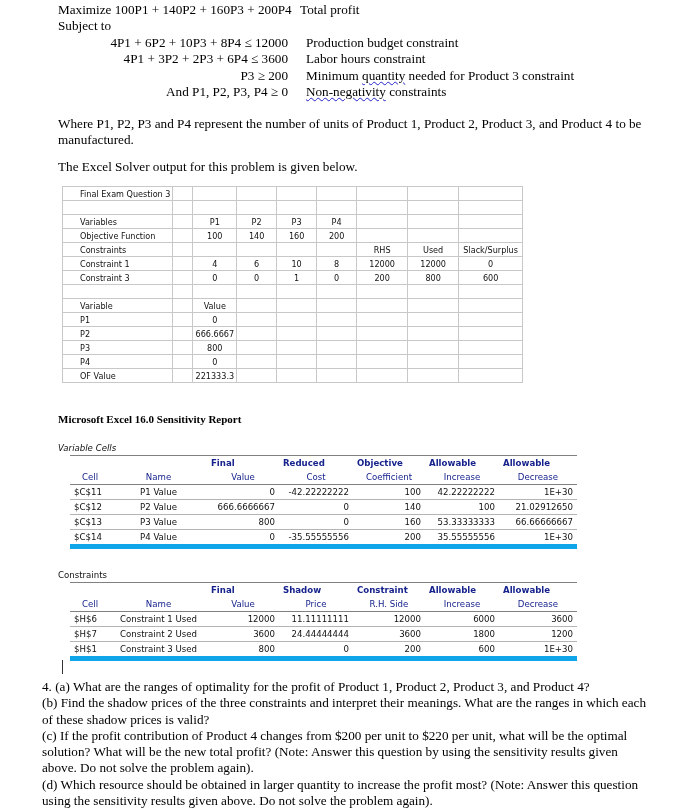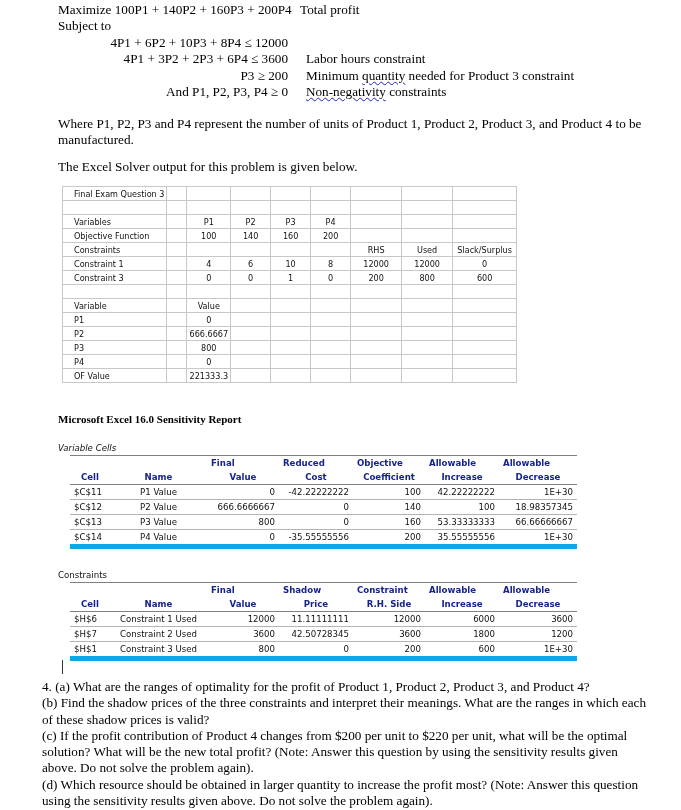--- a/index.html
+++ b/index.html
@@ -82,21 +82,21 @@
     border: 1px solid #c8c8c8;
     height: 13px;
     padding: 0 2px;
     text-align: center;
     vertical-align: middle;
     overflow: hidden;
     white-space: nowrap;
   }
   .xl-table td.lbl {
     text-align: left;
-    padding-left: 11px;
+    padding-left: 17px;
   }
   .c-label { width: 86px; }
   .c-gap   { width: 20px; }
   .c-p     { width: 40px; }
   .c-wide  { width: 51px; }
   .c-slack { width: 64px; }
 
   
   .sens-title {
     position: absolute;
@@ -136,21 +136,21 @@
     font-weight: normal;
   }
   .sens-table thead tr.hdr-top th {
     color: #17238c;
     font-weight: bold;
     text-align: left;
     border-top: 1.5px solid #808080;
   }
   .sens-table thead tr.hdr-bot th {
     color: #17238c;
-    font-weight: bold;
+    font-weight: normal;
     text-align: center;
     border-bottom: 1px solid #808080;
   }
   .sens-table thead th.hcell-cell,
   .sens-table thead th.hcell-name { text-align: center; }
   .sens-table tbody td {
     text-align: right;
     border-bottom: 1px solid #b4b4b4;
   }
   .sens-table tbody td.cellref {
@@ -202,20 +202,21 @@
       <div class="lp-line">
         <span class="lp-expr">Maximize 100P1 + 140P2 + 160P3 + 200P4</span>
         <span class="lp-desc">Total profit</span>
       </div>
       <div class="lp-line">
         <span class="lp-expr">Subject to</span>
         <span class="lp-desc"></span>
       </div>
       <div class="lp-line">
         <span class="lp-expr right">4P1 + 6P2 + 10P3 + 8P4 ≤ 12000</span>
+        <span class="lp-desc">Production budget constraint</span>
       </div>
       <div class="lp-line">
         <span class="lp-expr right">4P1 + 3P2 + 2P3 + 6P4 ≤ 3600</span>
         <span class="lp-desc">Labor hours constraint</span>
       </div>
       <div class="lp-line">
         <span class="lp-expr right">P3 ≥ 200</span>
         <span class="lp-desc">Minimum <span class="squiggle">quantity</span> needed for Product 3 constraint</span>
       </div>
       <div class="lp-line">
@@ -441,21 +442,21 @@
           <td>42.22222222</td>
           <td>1E+30</td>
         </tr>
         <tr>
           <td class="cellref">$C$12</td>
           <td class="namecol">P2 Value</td>
           <td>666.6666667</td>
           <td>0</td>
           <td>140</td>
           <td>100</td>
-          <td>18.98357345</td>
+          <td>21.02912650</td>
         </tr>
         <tr>
           <td class="cellref">$C$13</td>
           <td class="namecol">P3 Value</td>
           <td>800</td>
           <td>0</td>
           <td>160</td>
           <td>53.33333333</td>
           <td>66.66666667</td>
         </tr>
@@ -510,21 +511,21 @@
           <td>12000</td>
           <td>11.11111111</td>
           <td>12000</td>
           <td>6000</td>
           <td>3600</td>
         </tr>
         <tr>
           <td class="cellref">$H$7</td>
           <td class="namecol">Constraint 2 Used</td>
           <td>3600</td>
-          <td>42.50728345</td>
+          <td>24.44444444</td>
           <td>3600</td>
           <td>1800</td>
           <td>1200</td>
         </tr>
         <tr>
           <td class="cellref">$H$1</td>
           <td class="namecol">Constraint 3 Used</td>
           <td>800</td>
           <td>0</td>
           <td>200</td>

